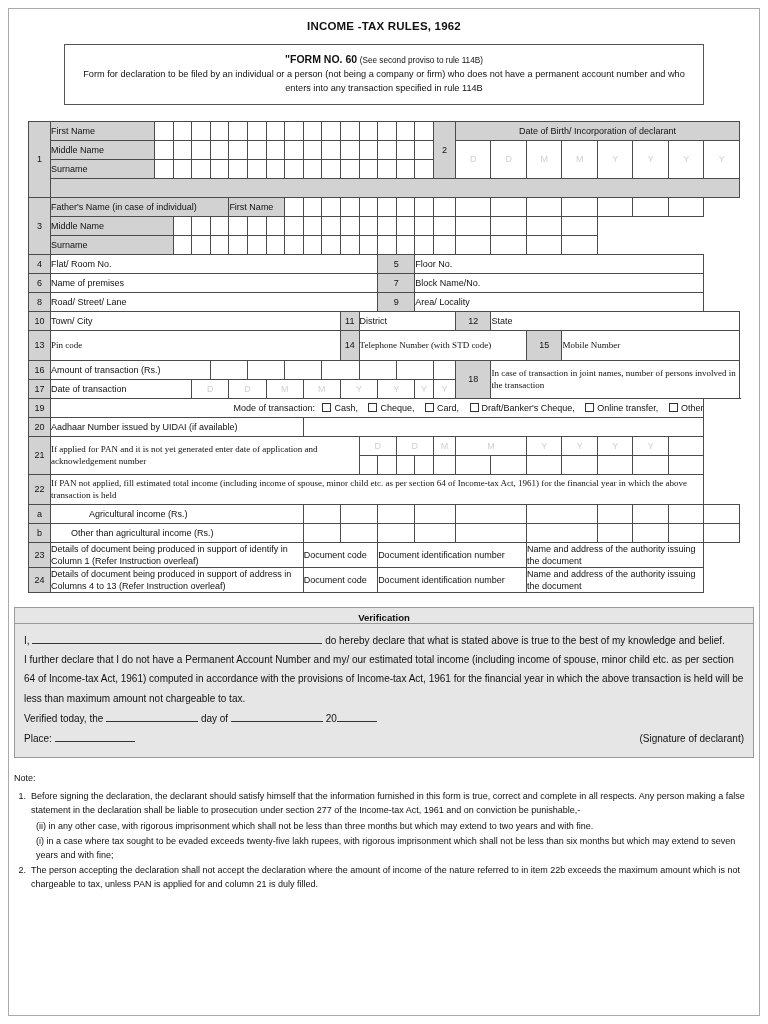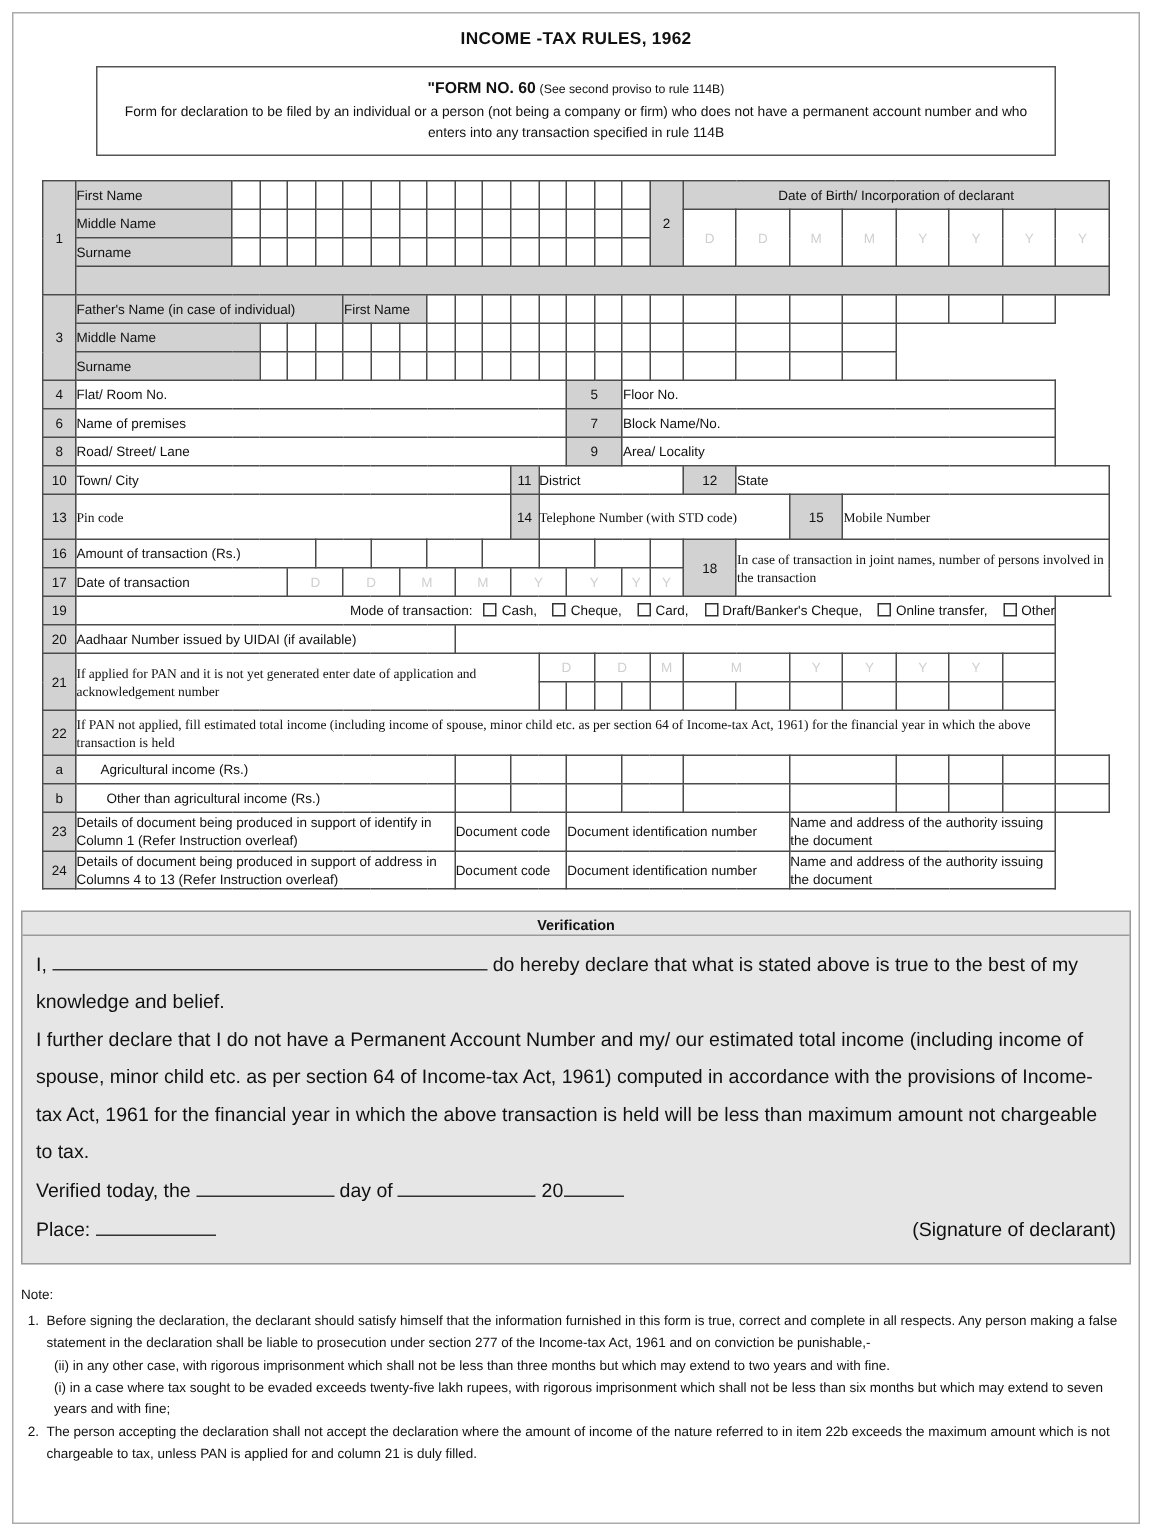--- a/index.html
+++ b/index.html
@@ -121,21 +121,21 @@
   .verif-title {
     text-align: center;
     font-weight: bold;
     font-size: 9.6px;
     padding: 4px 0 0 0;
     border-bottom: 1px solid #9a9a9a;
   }
   .verif-body {
     padding: 7px 9px 9px 9px;
     line-height: 1.92;
-    font-size: 13px;
+    font-size: 10px;
   }
   .ul { display: inline-block; border-bottom: 1px solid #333; }
   .ul-long { width: 290px; }
   .ul-med  { width: 92px; }
   .ul-short{ width: 80px; }
   .sigline { margin-top: 1px; }
   .sigright { float: right; }
 
   
   .notes {
@@ -429,21 +429,21 @@
         <td class="cellbox"></td>
       </tr>
 
       <tr class="tall">
         <td class="num">22</td>
         <td class="lbl-plain pad" colspan="24">If PAN not applied, fill estimated total income (including income of spouse, minor child etc. as per section 64 of Income-tax Act, 1961) for the financial year in which the above transaction is held</td>
       </tr>
 
       <tr>
         <td class="shade center">a</td>
-        <td class="lbl-plain" colspan="9" style="padding-left:16px">Agricultural income (Rs.)</td>
+        <td class="lbl-plain" colspan="9" style="padding-left:38px">Agricultural income (Rs.)</td>
         <td class="cellbox" colspan="2"></td>
         <td class="cellbox" colspan="2"></td>
         <td class="cellbox" colspan="2"></td>
         <td class="cellbox" colspan="2"></td>
         <td class="cellbox" colspan="2"></td>
         <td class="cellbox" colspan="2"></td>
         <td class="cellbox"></td>
         <td class="cellbox"></td>
         <td class="cellbox"></td>
         <td class="cellbox"></td>

